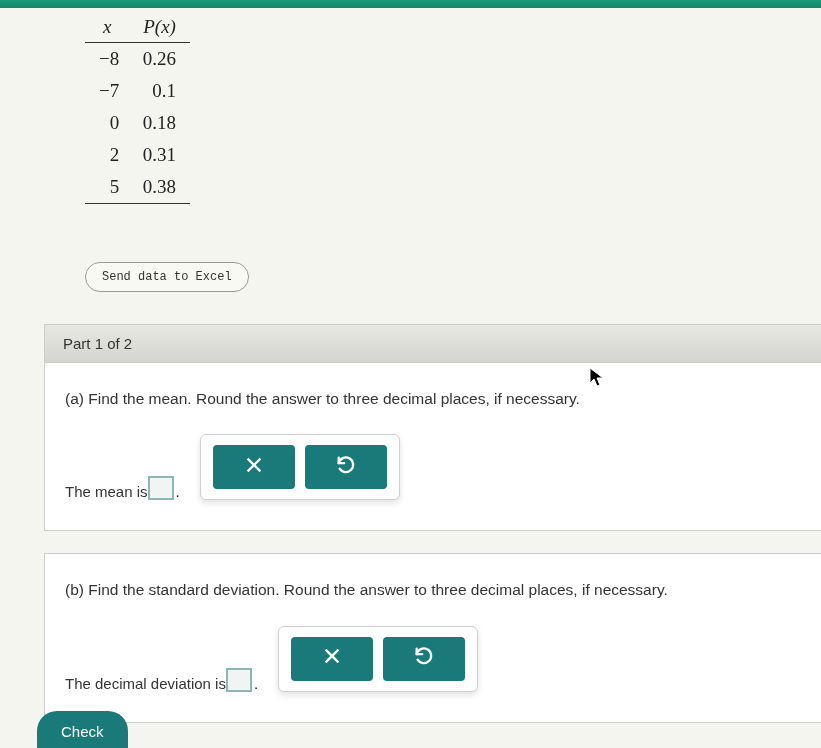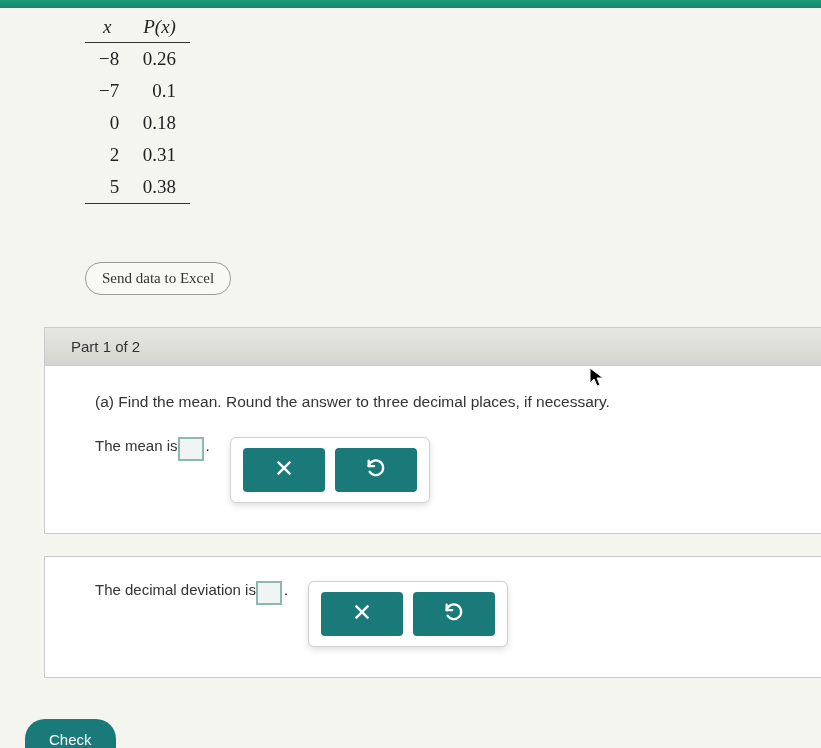--- a/index.html
+++ b/index.html
@@ -53,53 +53,52 @@
     .prob-table tr.last-row td {
       border-bottom: 1.5px solid #333;
     }
     .send-data-btn {
       margin-left: 85px;
       margin-top: 58px;
       padding: 7px 16px;
       background: #f9f9f4;
       border: 1.5px solid #999;
       border-radius: 16px;
-      font-size: 15px;
+      font-size: 12px;
       color: #333;
       cursor: pointer;
-      font-family: Liberation Serif, serif;
+      font-family: Liberation Mono, monospace;
     }
     .part-container {
       margin-top: 32px;
       margin-left: 44px;
       background: #fff;
       border: 1px solid #ccc;
       border-right: none;
     }
     .part-header {
       background: linear-gradient(to bottom, #e8e8e3, #d5d5d0);
-      padding: 10px 26px;
+      padding: 10px 18px;
       font-size: 15px;
       color: #333;
       border-bottom: 1px solid #ccc;
     }
     .part-body {
       padding: 24px 20px 30px 20px;
       background: #fff;
-      margin-left: 30px;
     }
     .question-text {
       font-size: 15.5px;
       color: #333;
       margin-bottom: 24px;
       line-height: 1.5;
     }
     .answer-row {
       display: flex;
-      align-items: flex-start;
+      align-items: flex-end;
     }
     .answer-label {
       font-size: 15px;
       color: #333;
     }
     .answer-input {
       width: 26px;
       height: 24px;
       border: 2px solid #8db8b0;
       background: #f0f5f4;
@@ -139,26 +138,26 @@
       height: 22px;
       fill: none;
       stroke: #fff;
       stroke-width: 2.5;
     }
     .part2 {
       margin-top: 22px;
     }
     .check-btn {
       position: absolute;
-      left: 25px;
+      left: 37px;
       bottom: 0;
       background: #1a7a7a;
       color: #fff;
       border: none;
-      padding: 12px 24px 0 24px;
+      padding: 12px 24px 8px 24px;
       border-radius: 20px 20px 0 0;
       font-size: 15px;
       cursor: pointer;
       font-family: Verdana, sans-serif;
     }
     .cursor-arrow {
       position: absolute;
       left: 589px;
       top: 367px;
       pointer-events: none;
@@ -233,20 +232,21 @@
             </span>
           </button>
         </div>
       </div>
     </div>
   </div>
 
   
   <div class="part-container part2">
     <div class="part-body">
+      <div class="question-text">(b) Find the standard deviation. Round the answer to three decimal places, if necessary.</div>
       <div class="answer-row">
         <span class="answer-label">The decimal deviation is</span>
         <input class="answer-input" type="text" value="" style="">
         <span class="period">.</span>
         <div class="toolbox">
           <button class="tool-btn">
             <span>
               <svg viewBox="0 0 24 24">
                   <line x1="5" y1="5" x2="19" y2="19"></line>
                   <line x1="19" y1="5" x2="5" y2="19"></line>

